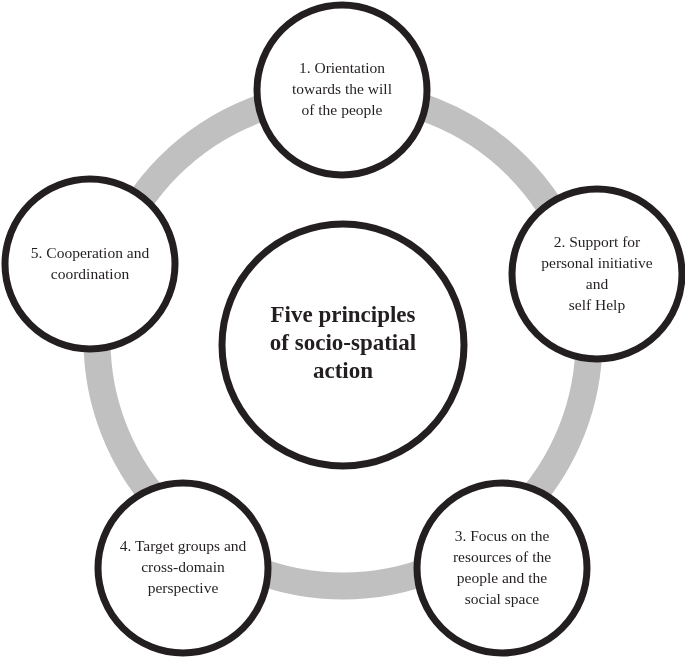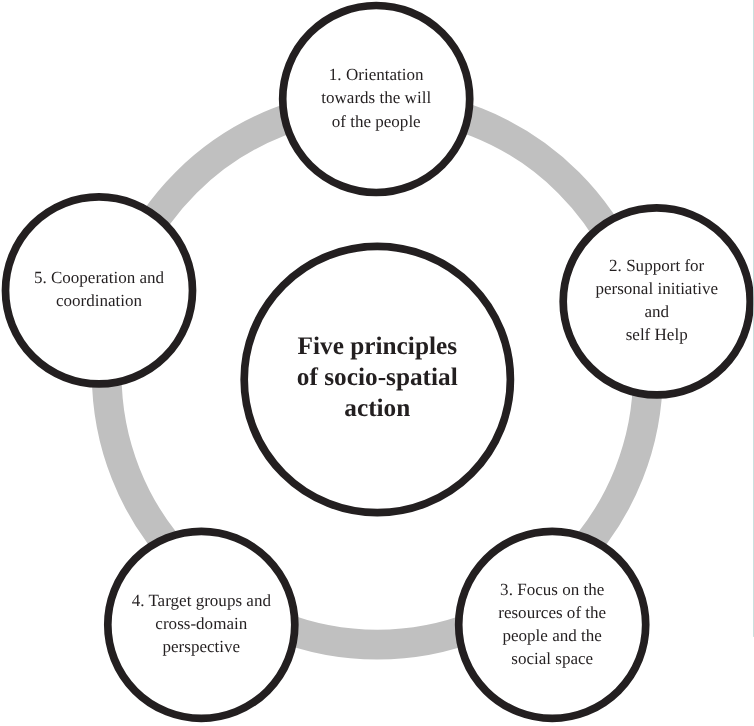--- a/index.html
+++ b/index.html
@@ -11,21 +11,21 @@
   body {
     width: 685px;
     height: 660px;
     overflow: hidden;
     font-family: "Liberation Serif", "DejaVu Serif", serif;
   }
   #diagram-root {
     position: relative;
     width: 685px;
     height: 579px;
-    background: #0f766e;
+    background: #ef4444;
   }
   svg#diagram-svg {
     display: block;
     width: 685px;
     height: 660px;
   }
   .ring-band {
     fill: none;
   }
   .node-circle {

